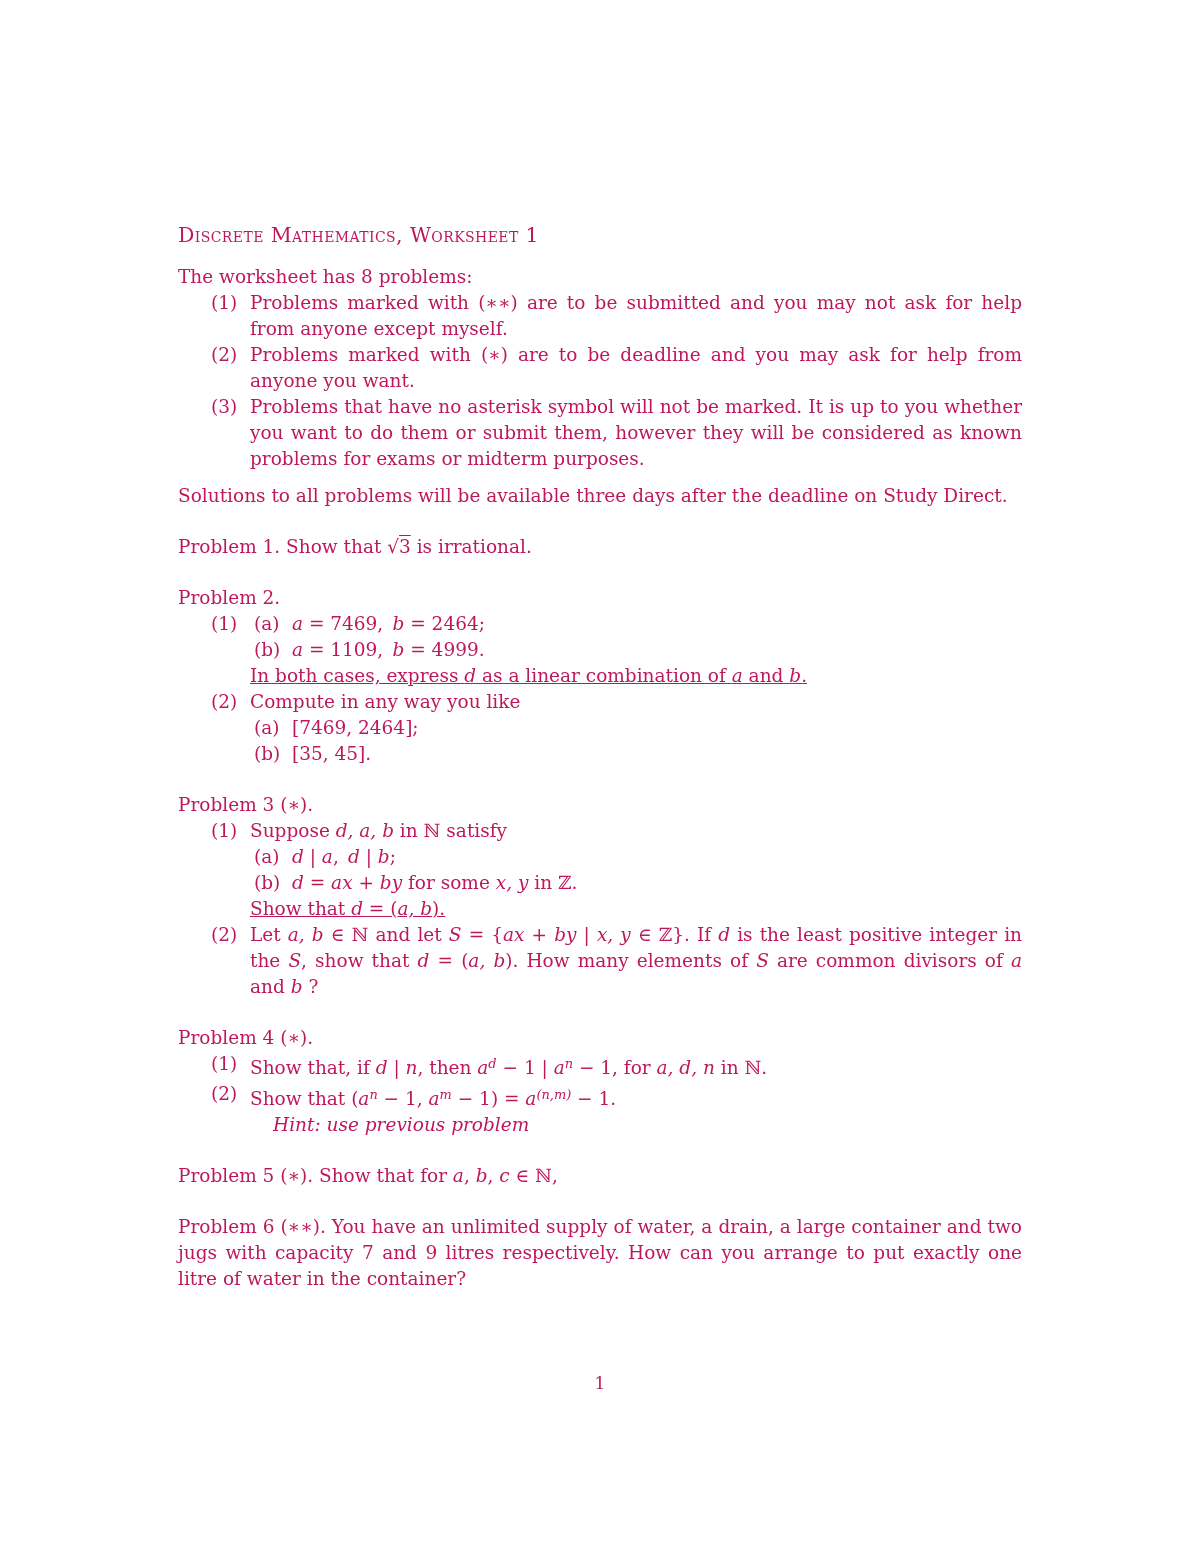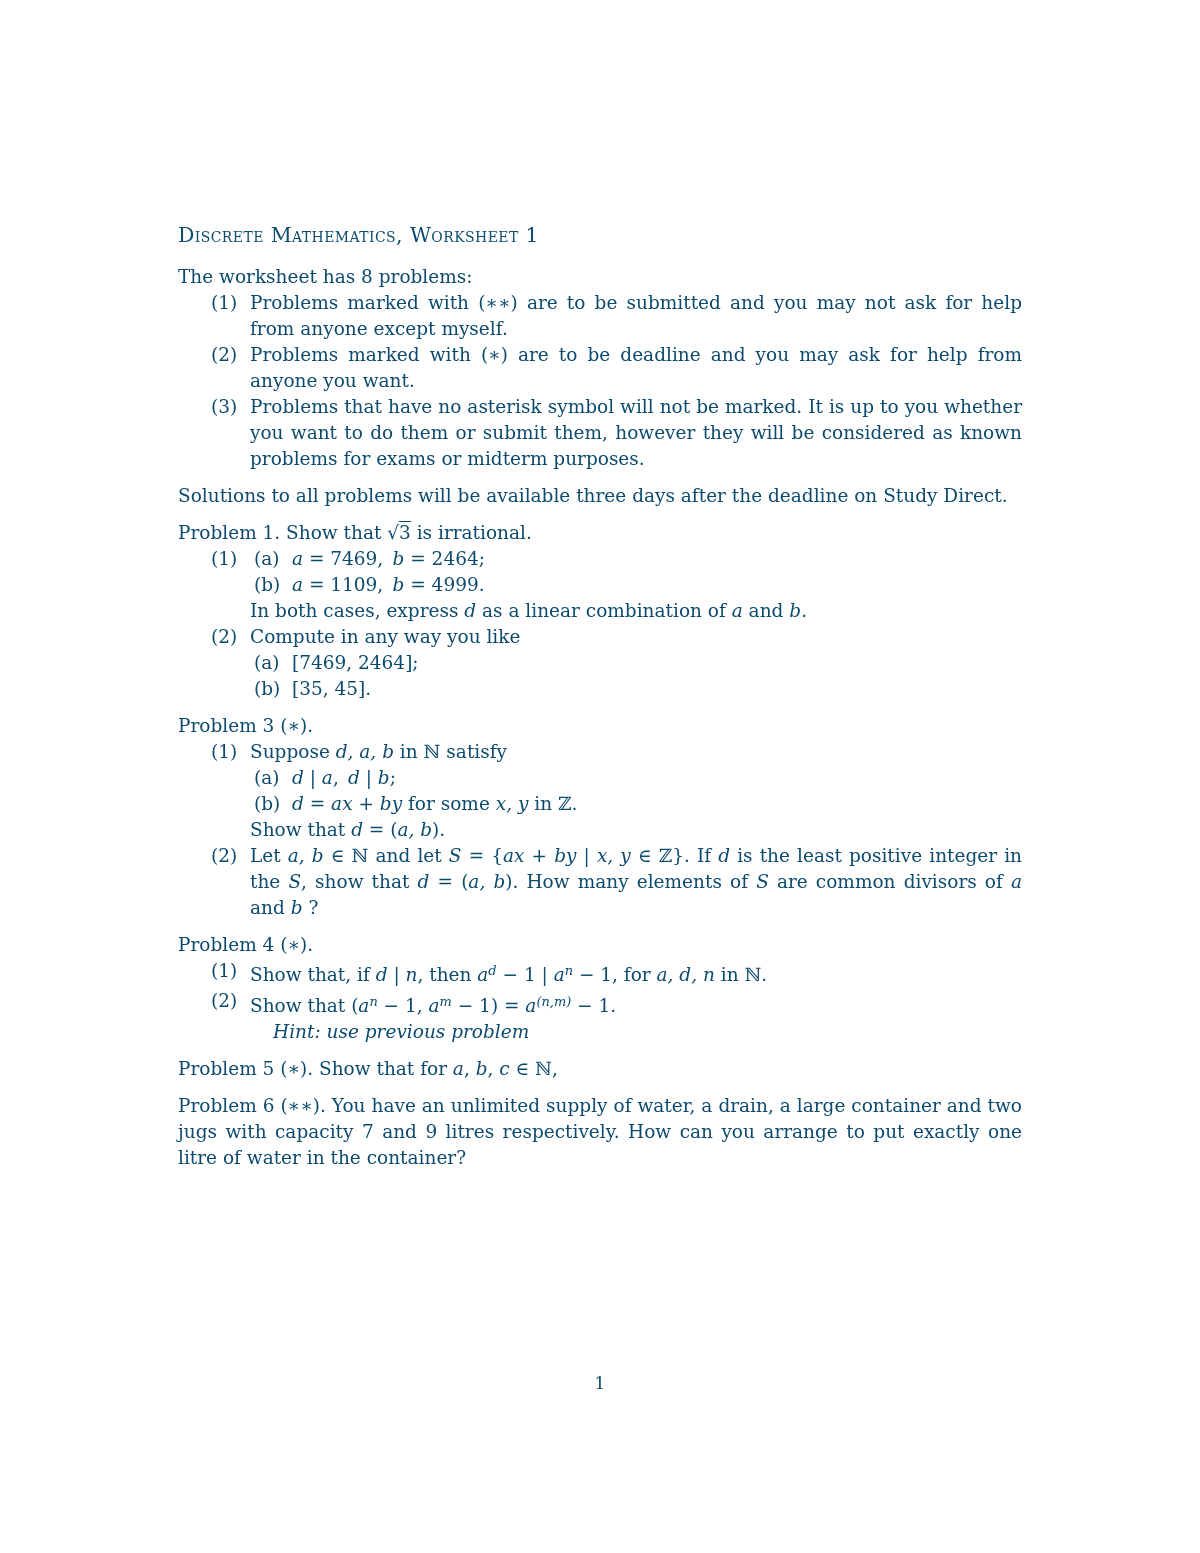--- a/index.html
+++ b/index.html
@@ -2,41 +2,41 @@
 <html><head>
 <meta charset="utf-8">
 <style>
   html,body{margin:0;padding:0;background:#ffffff;}
   .page{
     position:relative;
     width:1200px;
     min-height:1553px;
     box-sizing:border-box;
     background:#ffffff;
-    color:#0c4a6e;
+    color:#be185d;
     font-family:"DejaVu Serif","DejaVu Sans",serif;
     font-size:18.5px;
     line-height:26px;
     padding:222px 178px 60px 178px;
   }
   .title{
     font-size:20.5px;
     font-weight:400;
     font-variant:small-caps;
     letter-spacing:0.4px;
     margin:0 0 16px 0;
   }
   .para{margin:11px 0 0 0;text-align:justify;}
-  .phead{margin-top:11px;}
+  .phead{margin-top:25px;}
   .item{position:relative;margin:0;text-align:justify;}
   .lvl1{padding-left:72px;}
   .lvl1>.label{position:absolute;left:33px;}
   .lvl2{padding-left:114px;}
   .lvl2>.label{position:absolute;left:76px;}
-  .cont1{margin-left:72px;text-align:justify;}
+  .cont1{margin-left:72px;text-align:justify;text-decoration:underline;}
   .hint{margin-left:95px;}
   .display{text-align:center;margin:10px 0 2px 0;}
   .pagenum{
     position:absolute;
     top:1370px;left:0;width:1200px;
     text-align:center;
     font-size:17px;
   }
   .s-b{font-weight:400;}
   .s-i{font-style:italic;text-align:center;}
@@ -48,20 +48,21 @@
 
 <div class="page">
   <h1 class="title">Discrete Mathematics, Worksheet 1</h1>
   <div id="content">
       <div class="para"><span>The worksheet has 8 problems:</span></div>
       <div class="item lvl1"><span class="label">(1)</span><span><span>Problems marked with (∗∗) are to be submitted and you </span><span class="s-b">may not</span><span> ask for help from anyone except myself.</span></span></div>
       <div class="item lvl1"><span class="label">(2)</span><span><span>Problems marked with (∗) are to be deadline and you </span><span class="s-b">may</span><span> ask for help from anyone you want.</span></span></div>
       <div class="item lvl1"><span class="label">(3)</span><span><span>Problems that have no asterisk symbol will not be marked.  It is up to you whether you want to do them or submit them, however they will be considered as known problems for exams or midterm purposes.</span></span></div>
       <div class="para"><span>Solutions to all problems will be available three days after the deadline on Study Direct.</span></div>
       <div class="para phead"><span class="s-b">Problem 1.</span><span> Show that √</span><span class="s-ol">3</span><span> is irrational.</span></div>
+      <div class="para phead"><span class="s-b">Problem 2.</span></div>
       <div class="item lvl1"><span class="label">(1)</span></div>
       <div class="item lvl2"><span class="label">(a)</span><span><span class="s-i">a</span><span> = 7469, </span><span class="s-i">b</span><span> = 2464;</span></span></div>
       <div class="item lvl2"><span class="label">(b)</span><span><span class="s-i">a</span><span> = 1109, </span><span class="s-i">b</span><span> = 4999.</span></span></div>
       <div class="cont1"><span>In both cases, express </span><span class="s-i">d</span><span> as a linear combination of </span><span class="s-i">a</span><span> and </span><span class="s-i">b</span><span>.</span></div>
       <div class="item lvl1"><span class="label">(2)</span><span><span>Compute in any way you like</span></span></div>
       <div class="item lvl2"><span class="label">(a)</span><span><span>[7469, 2464];</span></span></div>
       <div class="item lvl2"><span class="label">(b)</span><span><span>[35, 45].</span></span></div>
       <div class="para phead"><span class="s-b">Problem 3 </span><span>(∗)</span><span class="s-b">.</span></div>
       <div class="item lvl1"><span class="label">(1)</span><span><span>Suppose </span><span class="s-i">d, a, b</span><span> in ℕ satisfy</span></span></div>
       <div class="item lvl2"><span class="label">(a)</span><span><span class="s-i">d</span><span> | </span><span class="s-i">a</span><span>, </span><span class="s-i">d</span><span> | </span><span class="s-i">b</span><span>;</span></span></div>

